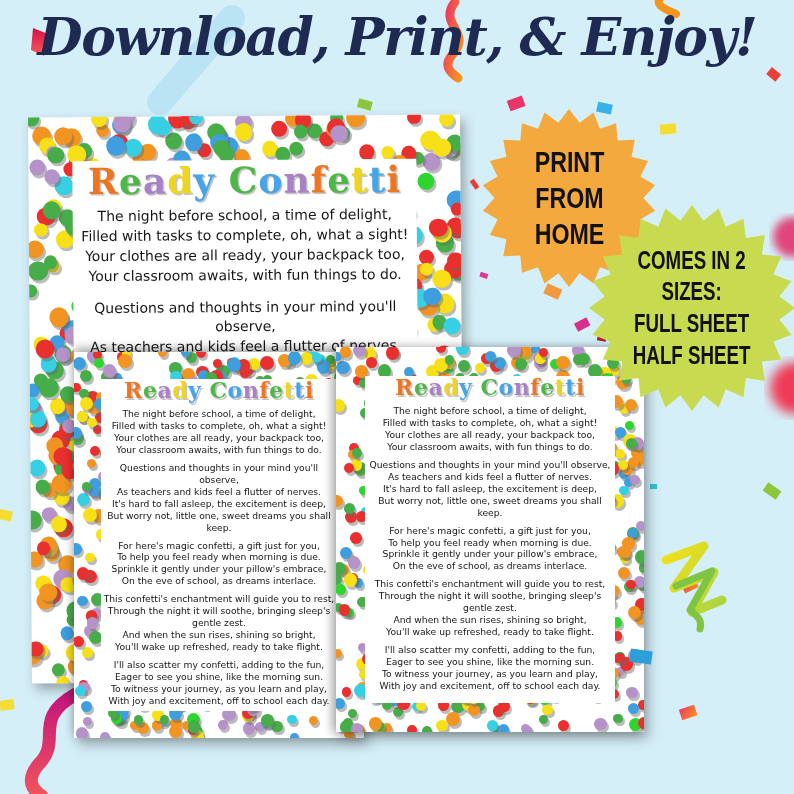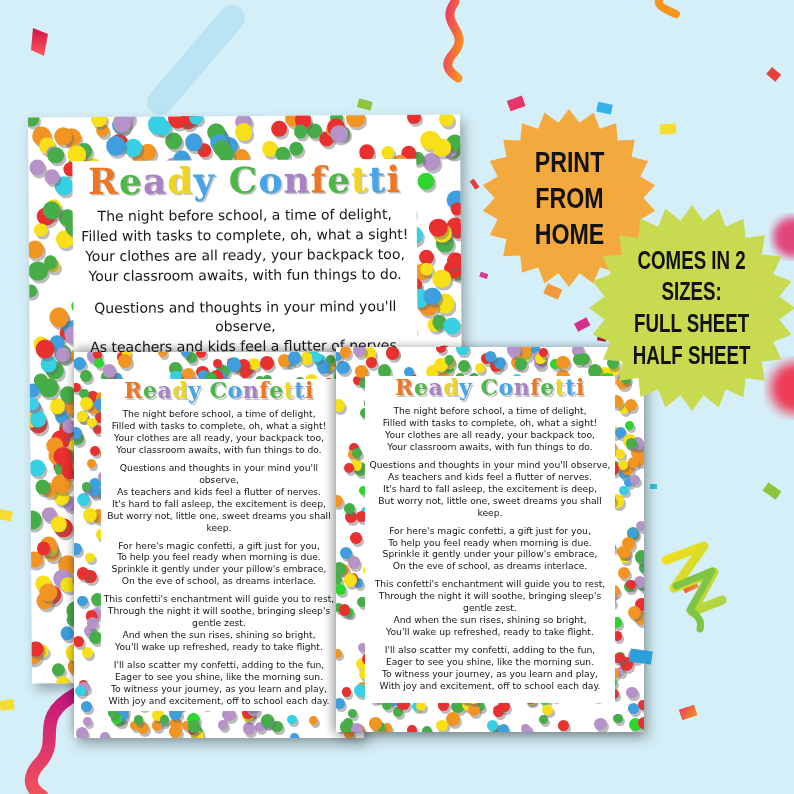--- a/index.html
+++ b/index.html
@@ -114,20 +114,21 @@
     <rect x="0" y="700" width="14" height="10" fill="#f5dc30" transform="rotate(-8 7 705)"></rect>
 
     <path d="M 666 560 L 704 546 L 674 588 L 714 572 L 692 612 L 722 600" stroke="url(#gYG)" stroke-width="9" fill="none" stroke-linejoin="round" stroke-linecap="round"></path>
     <path d="M 676 586 L 712 571 L 690 610 C 700 618, 702 622, 700 629" stroke="#7fc544" stroke-width="7" fill="none" stroke-linejoin="round" stroke-linecap="round"></path>
     <path d="M 76 694 C 30 720, 64 740, 38 765 C 26 780, 32 790, 42 796" stroke="url(#gPink)" stroke-width="13" fill="none" stroke-linecap="round"></path>
 
     <circle cx="793" cy="237" r="20" fill="#e0457b" filter="url(#b4)"></circle>
     <circle cx="796" cy="388" r="26" fill="#ef3a55" filter="url(#b6)"></circle>
   </svg>
 
+  <h1 class="headline" style="color: rgb(30, 42, 82);">Download, Print, &amp; Enjoy!</h1>
 
   <div class="sheet sheet-full">
     <div class="confetti">
         <i class="dot" style="left: 20.2px; top: 546.4px; width: 13.1px; height: 13.1px; background: rgb(70, 173, 73);"></i>
         <i class="dot" style="left: 387.6px; top: 306.6px; width: 13.5px; height: 13.5px; background: rgb(63, 158, 222);"></i>
         <i class="dot" style="left: 408.4px; top: 344.5px; width: 17.8px; height: 17.8px; background: rgb(242, 148, 34);"></i>
         <i class="dot" style="left: 7.9px; top: 89.6px; width: 18.8px; height: 18.8px; background: rgb(232, 48, 46);"></i>
         <i class="dot" style="left: 0.7px; top: 41.9px; width: 16px; height: 16px; background: rgb(181, 146, 200);"></i>
         <i class="dot" style="left: 387.5px; top: 175.5px; width: 13.9px; height: 13.9px; background: rgb(70, 173, 73);"></i>
         <i class="dot" style="left: 136.8px; top: 16px; width: 17.4px; height: 17.4px; background: rgb(70, 173, 73);"></i>

